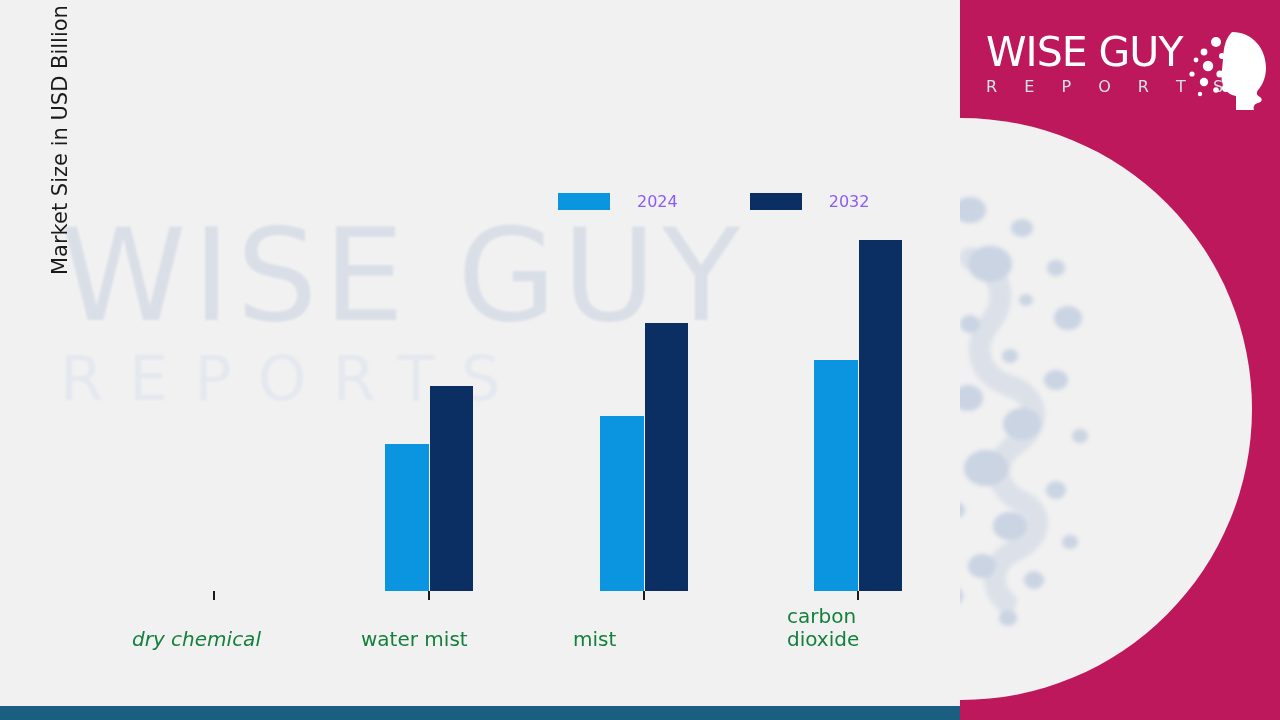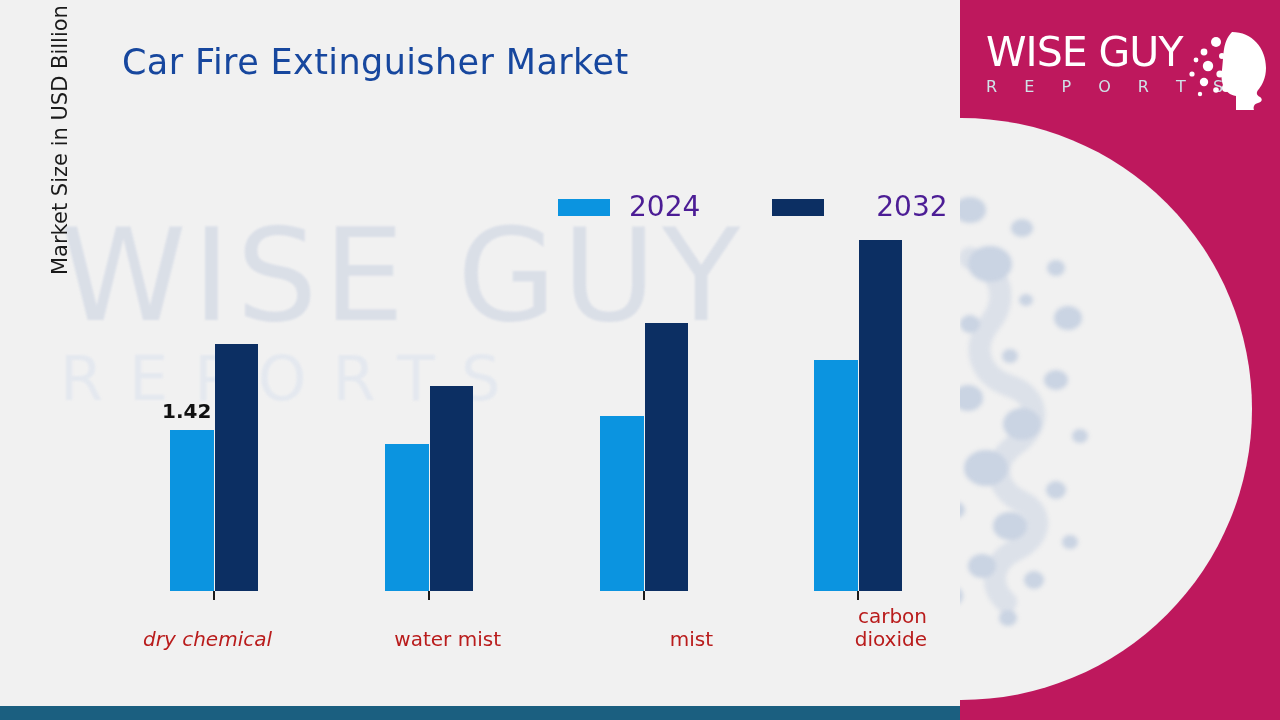--- a/index.html
+++ b/index.html
@@ -46,36 +46,36 @@
   .ylabel{
     position:absolute;left:48px;top:215px;
     width:360px;height:30px;
     transform:rotate(-90deg);transform-origin:30px 30px;
     font-size:21px;color:#1a1a1a;white-space:nowrap;
   }
 
   
   .legend{position:absolute;left:558px;top:193px;display:flex;align-items:center;gap:0;}
   .legend-item{display:flex;align-items:center;}
-  .legend-item + .legend-item{margin-left:72px;gap:33px;}
+  .legend-item + .legend-item{margin-left:72px;}
   .legend-swatch{width:52px;height:17px;display:inline-block;}
-  .legend-text{margin-left:19px;font-size:28px;color:#4c1d95;line-height:1;}
+  .legend-text{margin-left:27px;font-size:16px;color:#8b5cf6;line-height:1;}
 
   
   .plot{position:absolute;left:0px;top:0px;width:962px;height:706px;}
   .group{position:absolute;bottom:115px;}
   .bar{position:absolute;bottom:0;}
   .bar-label{
     position:absolute;font-size:20px;font-weight:bold;color:#111;
     white-space:nowrap;
   }
   .tick{position:absolute;width:2px;height:9px;background:#1a1a1a;bottom:106px;}
   .cat{
-    position:absolute;bottom:55px;text-align:right;
-    font-size:20px;color:#b91c1c;line-height:1.15;white-space:pre-line;
+    position:absolute;bottom:55px;text-align:left;
+    font-size:20px;color:#15803d;line-height:1.15;white-space:pre-line;
   }
 
   
   .right-panel{
     position:absolute;left:960px;top:0;width:320px;height:720px;
     background:#be185d;overflow:hidden;
   }
   .rp-circle{
     position:absolute;left:-290px;top:118px;width:582px;height:582px;border-radius:50%;
     background:#f1f1f1;
@@ -103,42 +103,36 @@
 
 <div id="stage">
 
   <div class="left-panel">
 
     <div class="watermark">
       <div class="wm-line1">WISE GUY</div>
       <div class="wm-line2">REPORTS</div>
     </div>
 
-    <div class="title">Car Fire Extinguisher Market</div>
 
     <div class="ylabel">Market Size in USD Billion</div>
 
     <div class="legend">
       <div class="legend-item">
         <span class="legend-swatch" style="background:#0b94e0"></span>
         <span class="legend-text">2024</span>
       </div>
       <div class="legend-item">
         <span class="legend-swatch" style="background:#0c2f63"></span>
         <span class="legend-text">2032</span>
       </div>
     </div>
 
     <div class="plot">
 
-      <div class="group" style="left:170px;width:88px;height:400px;">
-        <div class="bar" style="left:0px;width:44px;height:161px;background:#0b94e0;"></div>
-        <div class="bar" style="left:45px;width:43px;height:247px;background:#0c2f63;"></div>
-        <span class="bar-label" style="left:-8px;bottom:168px;">1.42</span>
-      </div>
       <div class="tick" style="left:213px;"></div>
       <div class="cat" style="left:132px;width:140px;font-style:italic;">dry chemical</div>
 
       <div class="group" style="left:385px;width:88px;height:400px;">
         <div class="bar" style="left:0px;width:44px;height:147px;background:#0b94e0;"></div>
         <div class="bar" style="left:45px;width:43px;height:205px;background:#0c2f63;"></div>
       </div>
       <div class="tick" style="left:428px;"></div>
       <div class="cat" style="left:361px;width:140px;">water mist</div>
 

